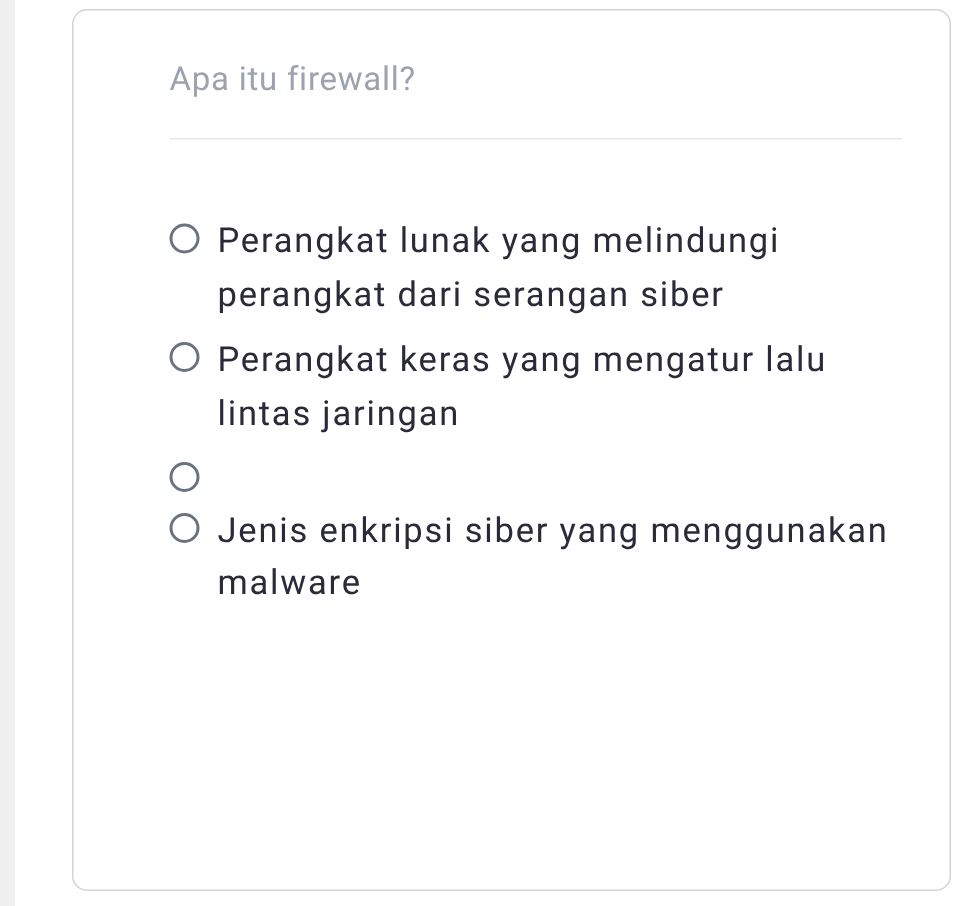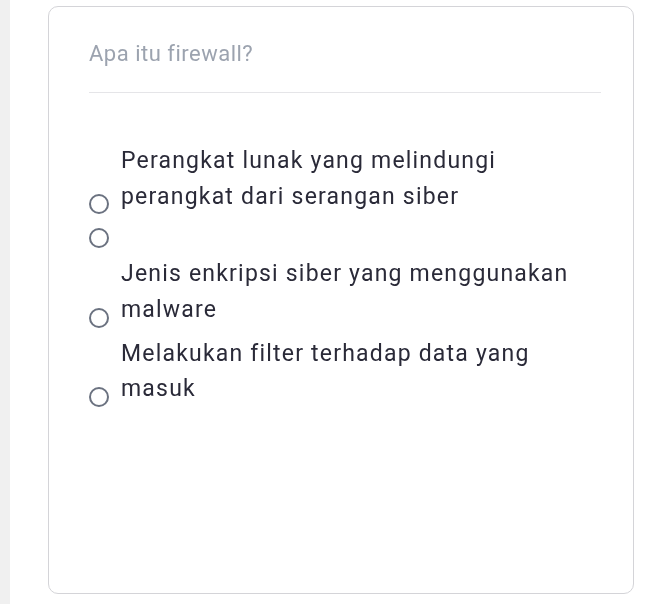--- a/index.html
+++ b/index.html
@@ -24,42 +24,42 @@
       background: #f0f0f0;
     }
     .card {
       position: absolute;
       left: 48px;
       top: 6px;
       right: 12px;
       bottom: 10px;
       border: 1px solid #d4d4d8;
       border-radius: 10px;
-      padding: 34px 32px 30px 40px;
+      padding: 34px 32px 30px 64px;
     }
     .question-title {
       font-size: 22px;
       font-weight: 400;
       color: #9ca3af;
       letter-spacing: 0.5px;
       margin-bottom: 26px;
     }
     .divider {
       border: none;
       border-top: 1px solid #e5e5e8;
       margin-bottom: 50px;
     }
     .options {
       display: flex;
       flex-direction: column;
       gap: 8px;
     }
     .option {
       display: flex;
-      align-items: flex-end;
+      align-items: flex-start;
       gap: 12px;
       cursor: pointer;
     }
     .radio {
       flex-shrink: 0;
       width: 20px;
       height: 20px;
       border: 2px solid #6b7280;
       border-radius: 50%;
       margin-top: 6px;
@@ -81,29 +81,29 @@
 <div class="card">
   <div class="question-title">Apa itu firewall?</div>
   <hr class="divider">
   <div class="options">
 
     <label class="option">
       <span class="radio"></span>
       <span class="option-text">Perangkat lunak yang melindungi perangkat dari serangan siber</span>
     </label>
 
+    <label class="option">
+      <span class="radio"></span>
+      <span class="option-text">Perangkat keras yang mengatur lalu lintas jaringan</span>
+    </label>
 
     <label class="option">
       <span class="radio"></span>
     </label>
 
     <label class="option">
       <span class="radio"></span>
       <span class="option-text">Jenis enkripsi siber yang menggunakan malware</span>
     </label>
 
-    <label class="option">
-      <span class="radio"></span>
-      <span class="option-text">Melakukan filter terhadap data yang masuk</span>
-    </label>
 
   </div>
 </div>
 
 </body></html>

